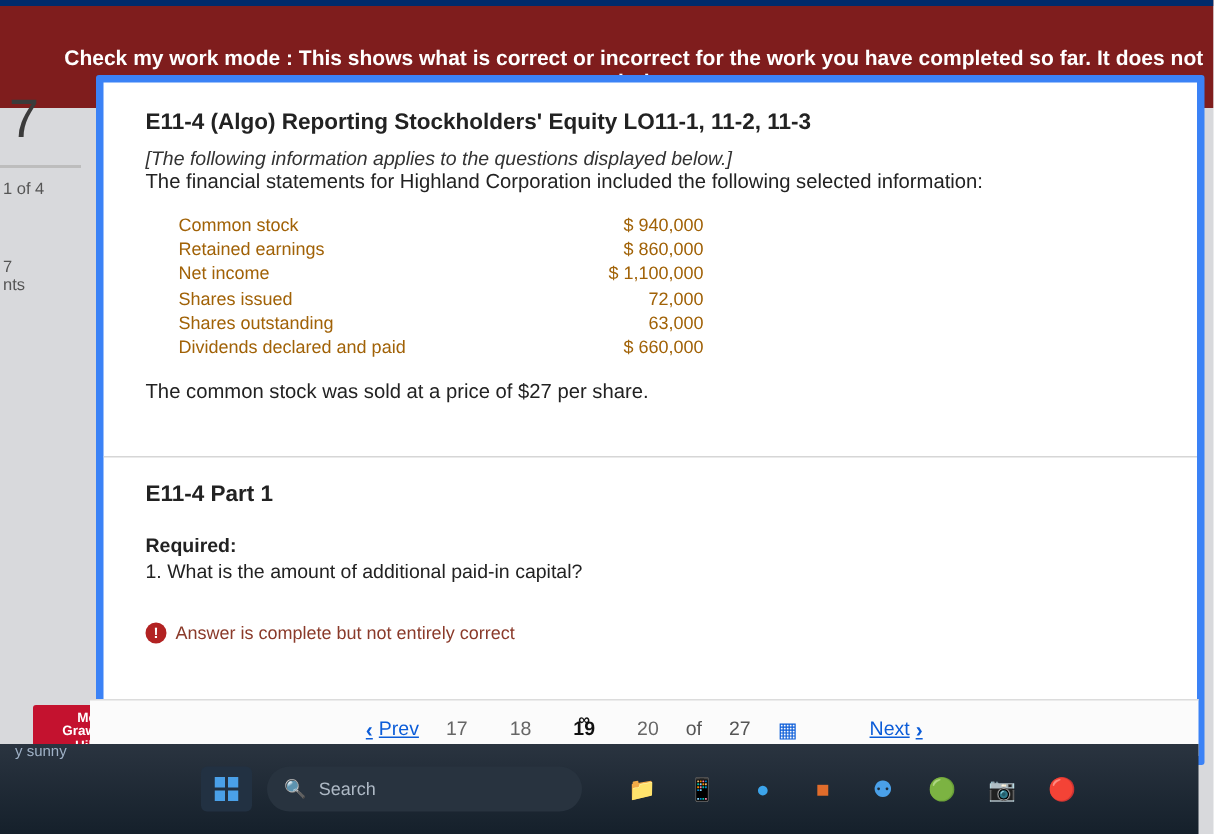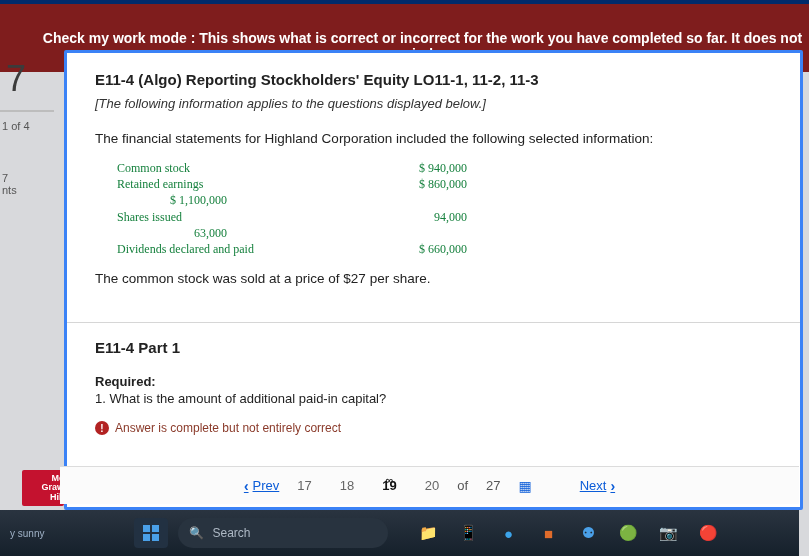--- a/index.html
+++ b/index.html
@@ -51,48 +51,48 @@
   .meta2 {
     font-size: 11px;
     color: #555;
     padding-left: 2px;
     margin-top: 40px;
   }
   .content-col {
     flex: 1;
     padding: 18px 12px 0 28px;
     background: #fff;
-    border: 3px solid #3b82f6;
+    border: 5px solid #3b82f6;
     margin: 6px 6px 0 10px;
     border-radius: 2px;
     overflow: hidden;
   }
   .title {
     font-weight: 700;
     font-size: 15px;
     color: #222;
     margin-bottom: 8px;
   }
   .instr {
     font-style: italic;
     font-size: 13px;
     color: #333;
-    margin-bottom: 20px;
+    margin-bottom: 0;
   }
   .body-text {
     font-size: 13.5px;
     color: #222;
     margin-bottom: 14px;
   }
   .fin-table {
     margin-left: 22px;
     margin-bottom: 14px;
-    font-family: Liberation Serif, serif;
+    font-family: Liberation Sans, sans-serif;
     font-size: 12px;
-    color: #15803d;
+    color: #a16207;
   }
   .fin-row { display: flex; line-height: 1.35; }
   .fin-label { width: 240px; }
   .fin-val { width: 110px; text-align: right; white-space: pre; }
   .share-line {
     font-size: 13.5px;
     margin-bottom: 36px;
   }
   .divider {
     border-top: 1px solid #d6d6d6;
@@ -103,21 +103,21 @@
     font-size: 15px;
     margin-bottom: 18px;
   }
   .req-head {
     font-weight: 700;
     font-size: 13px;
     margin-bottom: 2px;
   }
   .req-item {
     font-size: 13px;
-    margin-bottom: 15px;
+    margin-bottom: 27px;
   }
   .status-row {
     display: flex;
     align-items: center;
     gap: 6px;
     font-size: 12px;
     color: #8a3a2a;
   }
   .status-icon {
     width: 14px; height: 14px; border-radius: 50%;
@@ -167,24 +167,23 @@
     font-size: 9px;
     font-weight: 700;
     display: flex; flex-direction: column;
     align-items: flex-end; justify-content: center;
     border-radius: 2px;
     line-height: 1.05;
   }
   .taskbar {
     position: absolute;
     left: 0; right: 10px; bottom: 0;
-    height: 46px;
+    height: 60px;
     background: linear-gradient(#2a3440, #15202b);
     display: flex;
-    align-items: center;
     padding: 0 10px;
     gap: 8px;
   }
   .tb-left {
     font-size: 10px; color: #9fb1c6;
     width: 48px;
   }
   .win-btn {
     width: 34px; height: 30px;
     background: #223142;
@@ -236,27 +235,29 @@
     <div class="fin-table">
       <div class="fin-row">
           <div class="fin-label">Common stock</div>
           <div class="fin-val">$ 940,000</div>
         </div>
       <div class="fin-row">
           <div class="fin-label">Retained earnings</div>
           <div class="fin-val">$ 860,000</div>
         </div>
       <div class="fin-row">
+          <div class="fin-label">Net income</div>
           <div class="fin-val">$ 1,100,000</div>
         </div>
       <div class="fin-row">
           <div class="fin-label">Shares issued</div>
-          <div class="fin-val">94,000</div>
-        </div>
-      <div class="fin-row">
+          <div class="fin-val">72,000</div>
+        </div>
+      <div class="fin-row">
+          <div class="fin-label">Shares outstanding</div>
           <div class="fin-val">63,000</div>
         </div>
       <div class="fin-row">
           <div class="fin-label">Dividends declared and paid</div>
           <div class="fin-val">$ 660,000</div>
         </div>
     </div>
 
     <div class="share-line">The common stock was sold at a price of $27 per share.</div>
     <div class="divider"></div>

